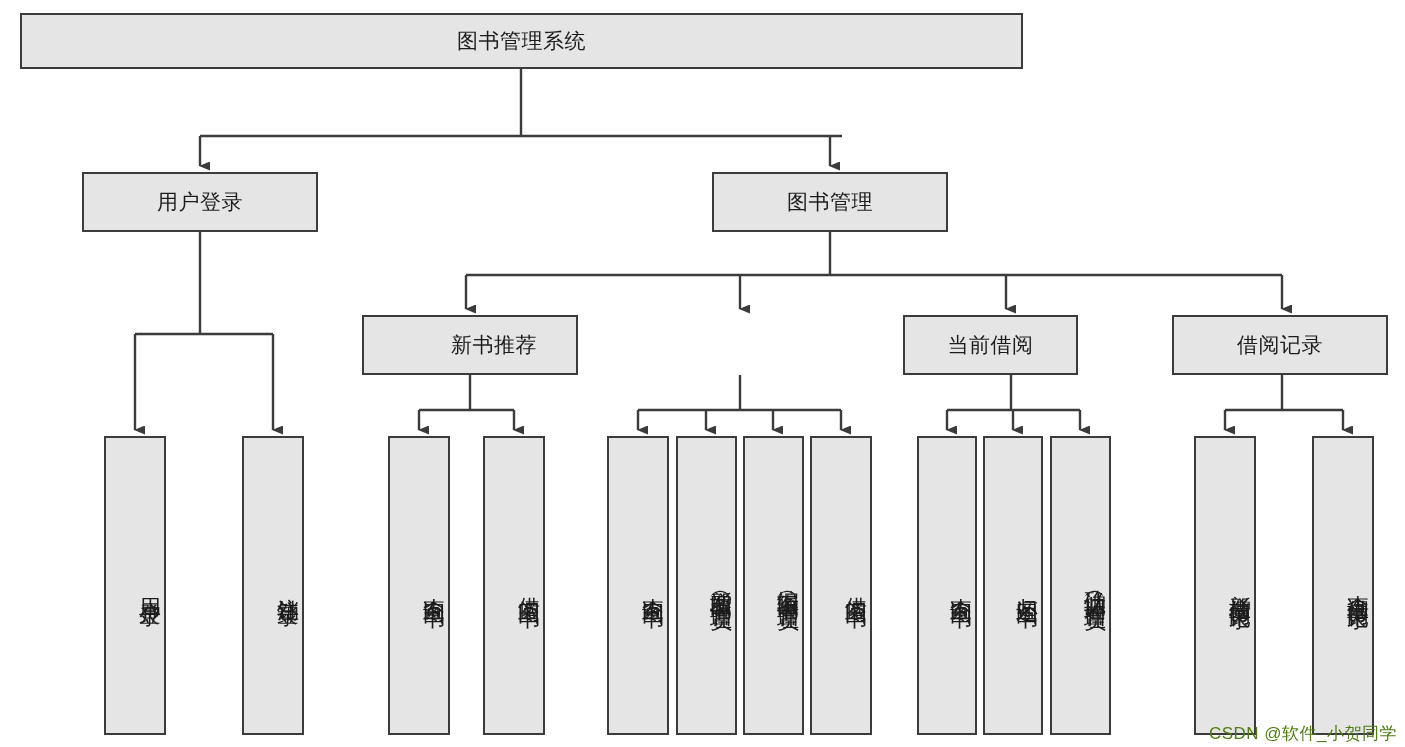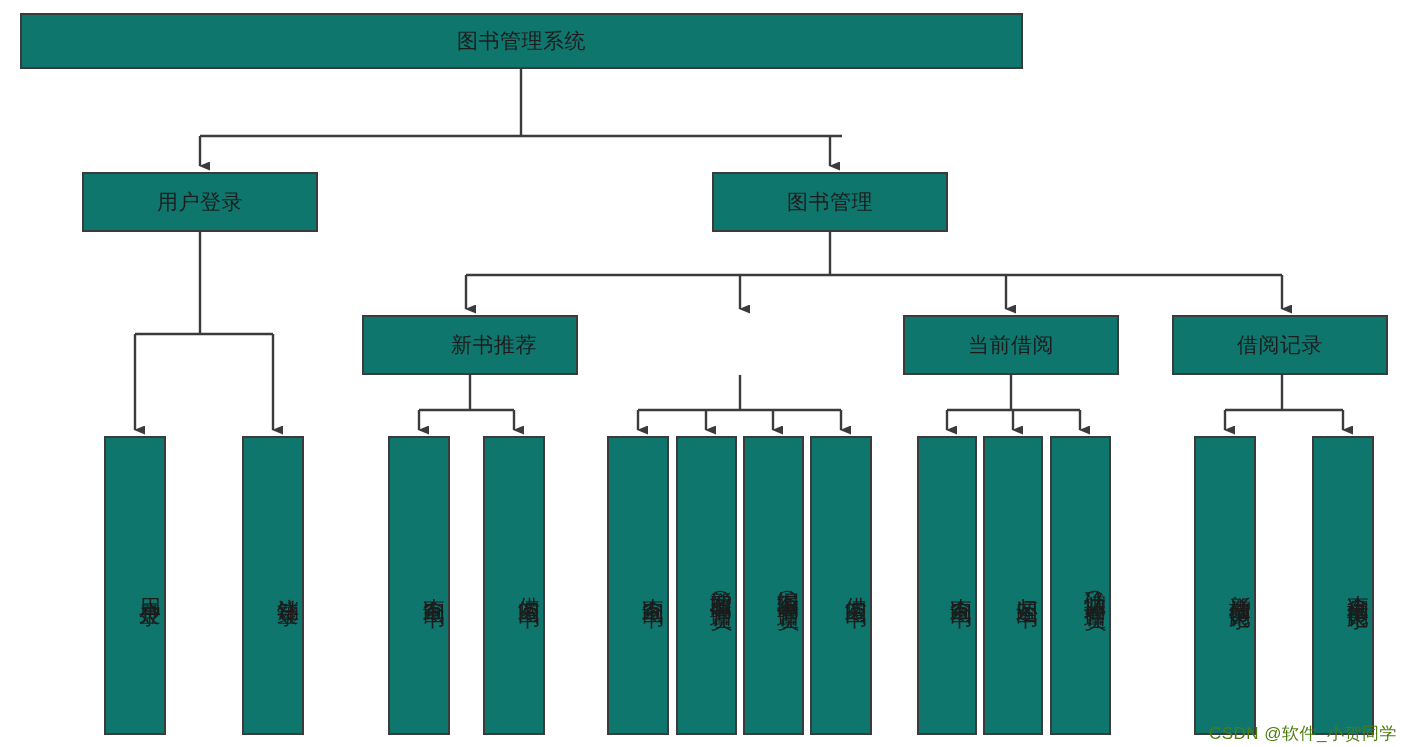--- a/index.html
+++ b/index.html
@@ -22,21 +22,21 @@
     position: absolute;
     left: 0;
     top: 0;
     width: 1405px;
     height: 747px;
     pointer-events: none;
   }
   .node {
     position: absolute;
     box-sizing: border-box;
-    background: #0f766e;
+    background: #e5e5e5;
     border: 2px solid #3b3b3b;
     display: flex;
     align-items: center;
     justify-content: center;
     color: #1c1c1c;
     z-index: 2;
   }
   .node-h {
     font-size: 21px;
     letter-spacing: 0.5px;
@@ -133,21 +133,21 @@
   <div class="node node-h" style="left:82px;top:172px;width:236px;height:60px;">
     <span>用户登录</span>
   </div>
   <div class="node node-h" style="left:712px;top:172px;width:236px;height:60px;">
     <span>图书管理</span>
   </div>
 
   <div class="node node-h" style="left:362px;top:315px;width:216px;height:60px;padding-left:48px;">
     <span>新书推荐</span>
   </div>
-  <div class="node node-h" style="left:903px;top:315px;width:216px;height:60px;">
+  <div class="node node-h" style="left:903px;top:315px;width:175px;height:60px;">
     <span>当前借阅</span>
   </div>
   <div class="node node-h" style="left:1172px;top:315px;width:216px;height:60px;">
     <span>借阅记录</span>
   </div>
 
   <div class="node node-v" style="left:104px;top:436px;width:62px;height:299px;">
     <span>用户登录</span>
   </div>
   <div class="node node-v" style="left:242px;top:436px;width:62px;height:299px;">

